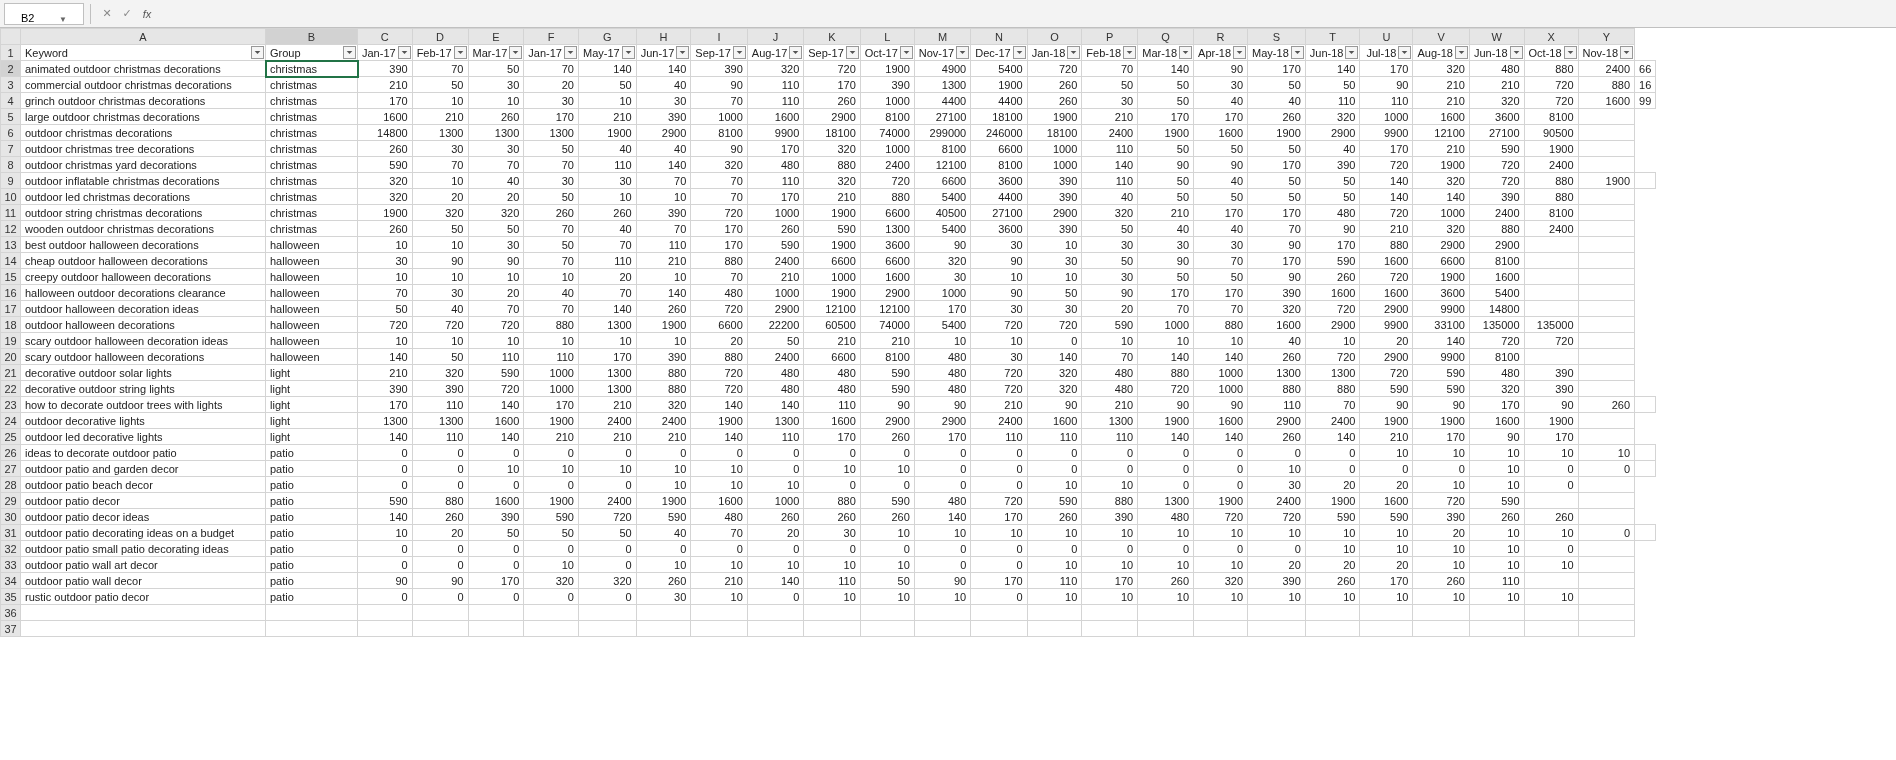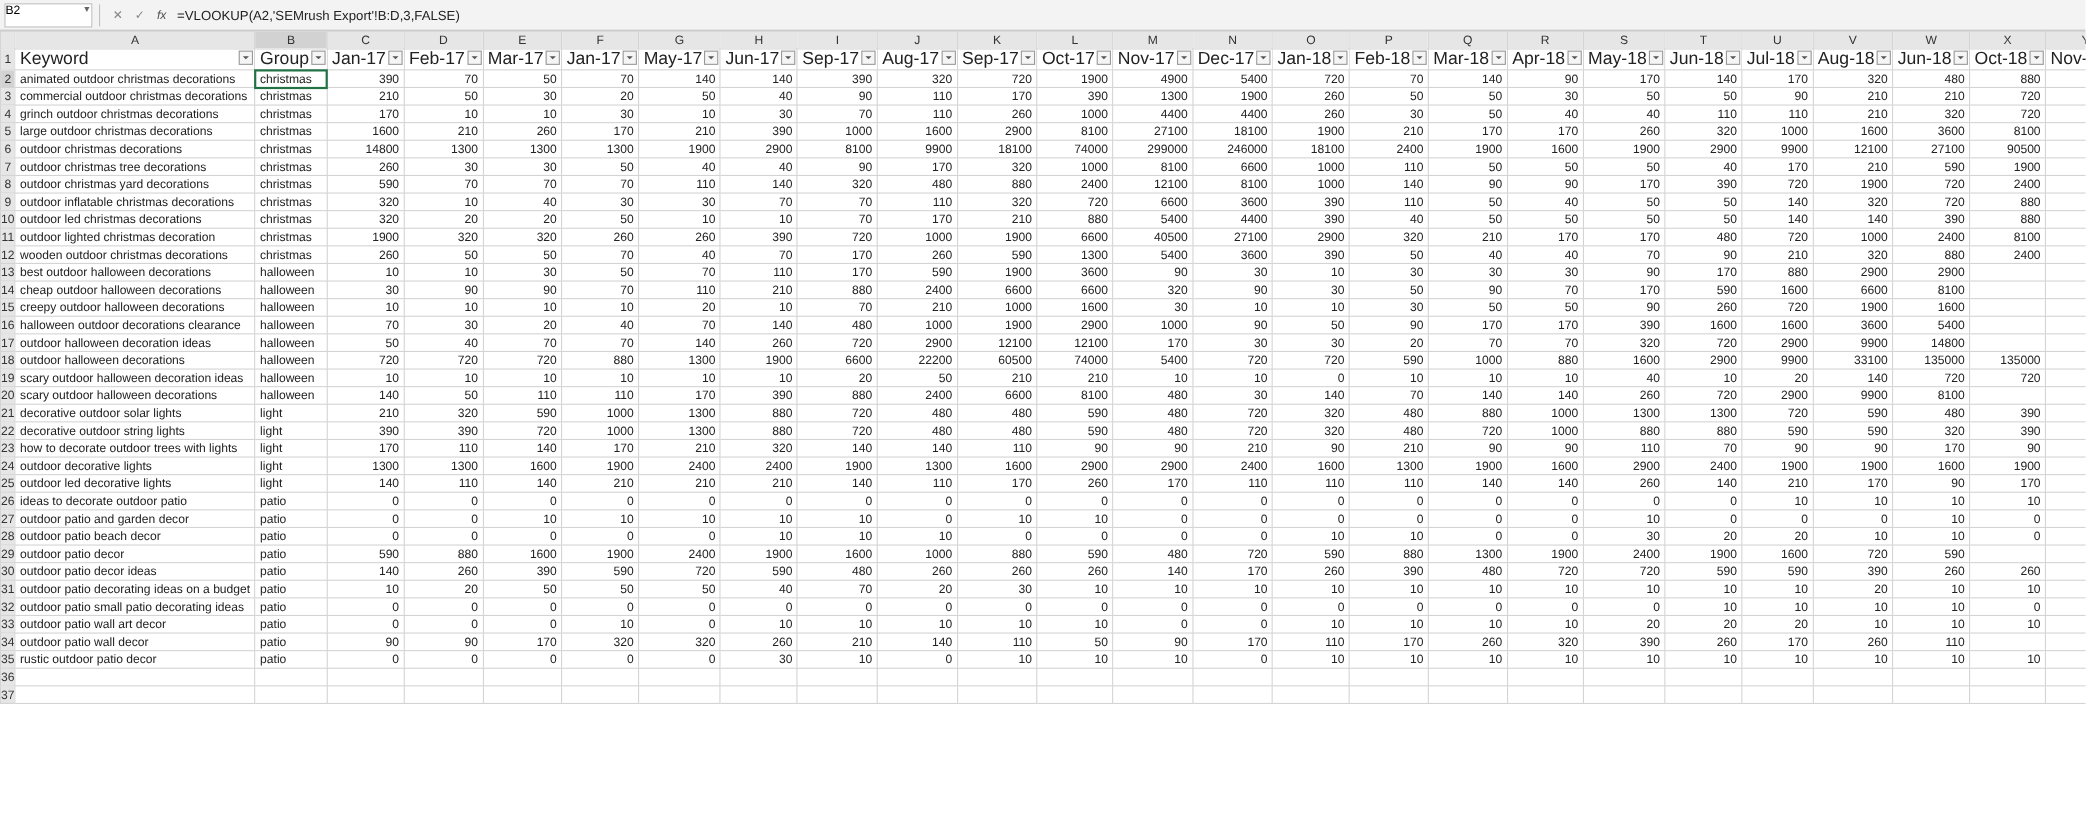--- a/index.html
+++ b/index.html
@@ -1,36 +1,36 @@
 <!DOCTYPE html>
 <html><head>
 <meta charset="utf-8">
 <style>
 * { margin:0; padding:0; box-sizing:border-box; }
 body { font-family:"Segoe UI", Arial, sans-serif; font-size:11px; background:#fff; overflow:hidden; }
 
 .formula-bar { display:flex; align-items:center; height:28px; border-bottom:1px solid #c0c0c0; background:#f3f3f3; }
-.name-box { width:80px; height:22px; border:1px solid #c0c0c0; background:#fff; display:flex; align-items:flex-start; padding:0 0; margin-left:4px; }
+.name-box { width:80px; height:22px; border:1px solid #c0c0c0; background:#fff; display:flex; align-items:flex-end; padding:0 16px; margin-left:4px; }
 .name-box .dd { margin-left:auto; color:#666; font-size:8px; }
 .fb-sep { width:1px; height:20px; background:#c0c0c0; margin:0 6px; }
 .fb-btn { width:20px; height:20px; display:inline-flex; align-items:center; justify-content:center; color:#888; cursor:pointer; }
 .fx { font-style:italic; font-weight:normal; font-size:11px; color:#555; }
 .formula-input { flex:1; height:22px; border:none; background:transparent; outline:none; padding:0 4px; font-size:12px; color:#222; }
 
 .grid-wrap { position:relative; }
 .sheet { border-collapse:collapse; table-layout:fixed; }
 .sheet th, .sheet td { border:1px solid #d4d4d4; height:16px; white-space:nowrap; overflow:hidden; }
 
 .corner { width:20px; background:#e6e6e6; border-bottom:2px solid #999; border-right:2px solid #999; }
 th.colh { background:#e6e6e6; font-weight:normal; color:#333; font-size:11px; text-align:center; position:relative; }
 th.rowh { width:20px; background:#e6e6e6; font-weight:normal; color:#333; font-size:11px; text-align:center; }
 
 th.colh.sel, th.rowh.sel { background:#d2d2d2; }
 
-tr.hdr td { background:#fff; font-size:16px; padding:0 4px; position:relative; }
+tr.hdr td { background:#fff; font-size:11px; padding:0 4px; position:relative; }
 tr.hdr td.hasfilter { padding-right:16px; }
 .fbtn { position:absolute; right:1px; top:1px; width:13px; height:13px; border:1px solid #999; background:#f5f5f5; display:flex; align-items:center; justify-content:center; cursor:pointer; }
 .fbtn svg { width:7px; height:7px; }
 
 td.cell { padding:0 4px; font-size:11px; color:#222; }
 td.txt { text-align:left; }
 td.num { text-align:right; }
 td.active { outline:2px solid #217346; outline-offset:-1px; background:#fff; z-index:10; position:relative; }
 
 col.rc { width:20px; }
@@ -43,21 +43,20 @@
 
 <div class="formula-bar">
   <div class="name-box">
     <span>B2</span>
     <span class="dd">▼</span>
   </div>
   <div class="fb-sep"></div>
   <span class="fb-btn">✕</span>
   <span class="fb-btn">✓</span>
   <span class="fb-btn fx">fx</span>
-  <input class="formula-input" value="=VLOOKUP(A2,'SEMrush Export'!B:D,3,FALSE)" style="">
 </div>
 
 <div class="grid-wrap">
 <table class="sheet" id="sheet">
       <colgroup>
         <col class="rc">
         <col class="cA">
         <col class="cB">
         <col class="cX">
         <col class="cX">
@@ -493,21 +492,21 @@
           <td class="cell num">50</td>
           <td class="cell num">50</td>
           <td class="cell num">140</td>
           <td class="cell num">140</td>
           <td class="cell num">390</td>
           <td class="cell num">880</td>
           <td class="cell num"></td>
         </tr>
         <tr>
           <th class="rowh">11</th>
-          <td class="cell txt">outdoor lighted christmas decoration</td>
+          <td class="cell txt">outdoor string christmas decorations</td>
           <td class="cell txt">christmas</td>
           <td class="cell num">1900</td>
           <td class="cell num">320</td>
           <td class="cell num">320</td>
           <td class="cell num">260</td>
           <td class="cell num">260</td>
           <td class="cell num">390</td>
           <td class="cell num">720</td>
           <td class="cell num">1000</td>
           <td class="cell num">1900</td>

